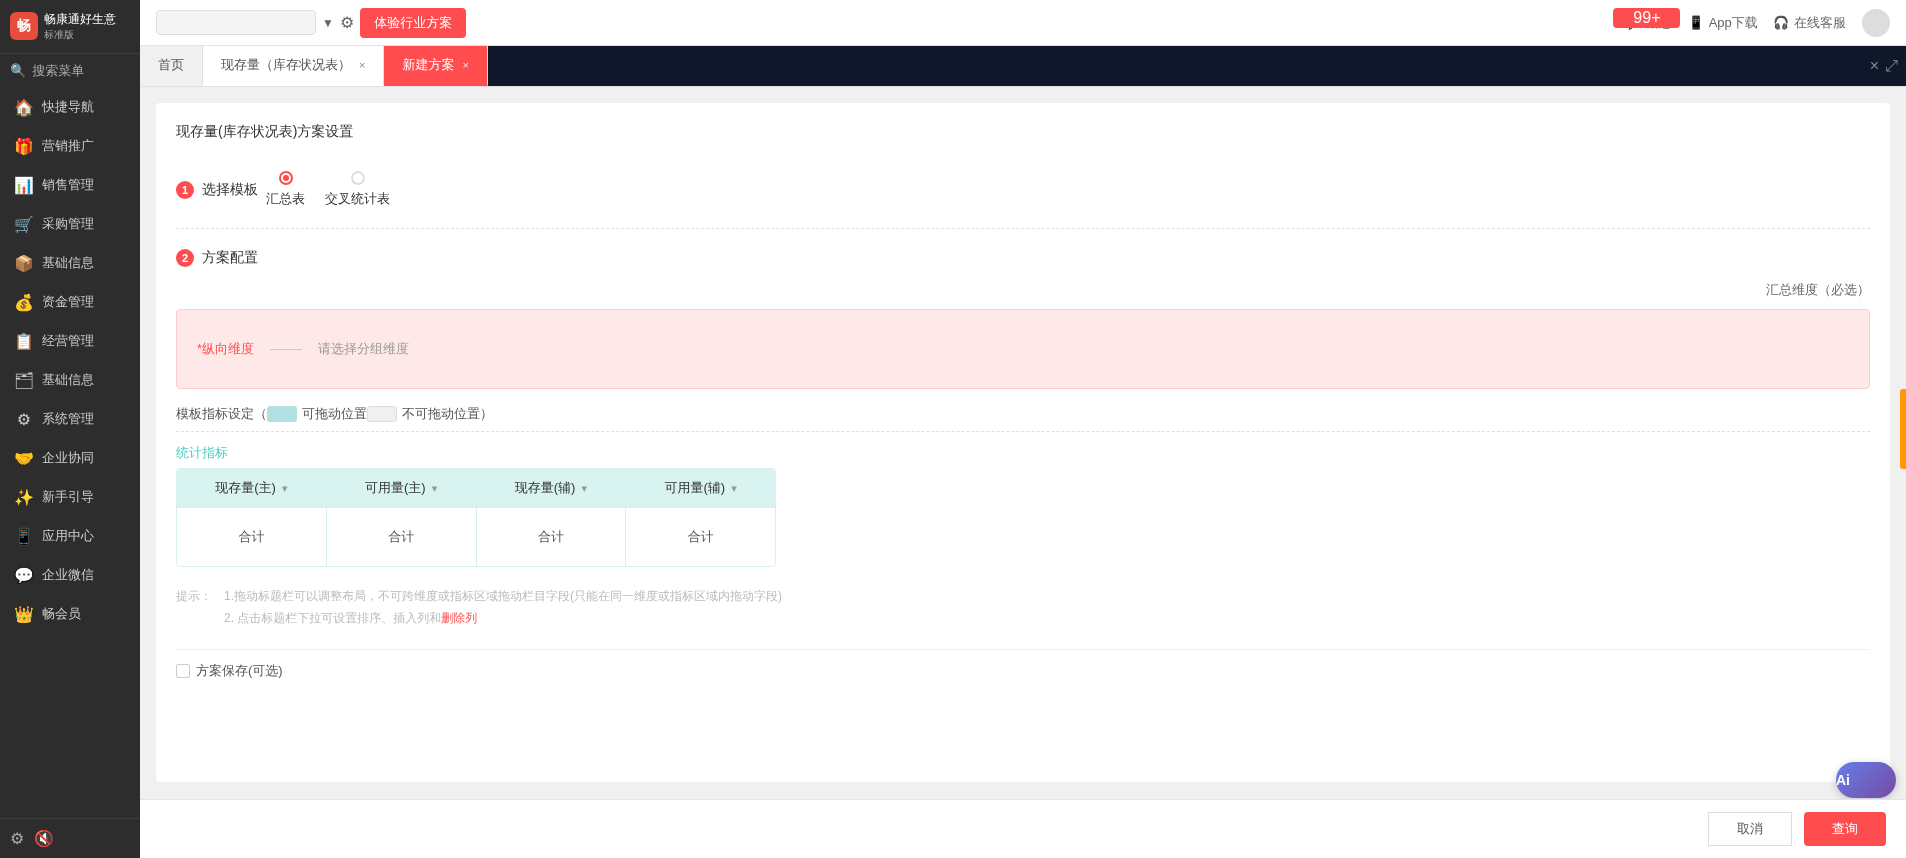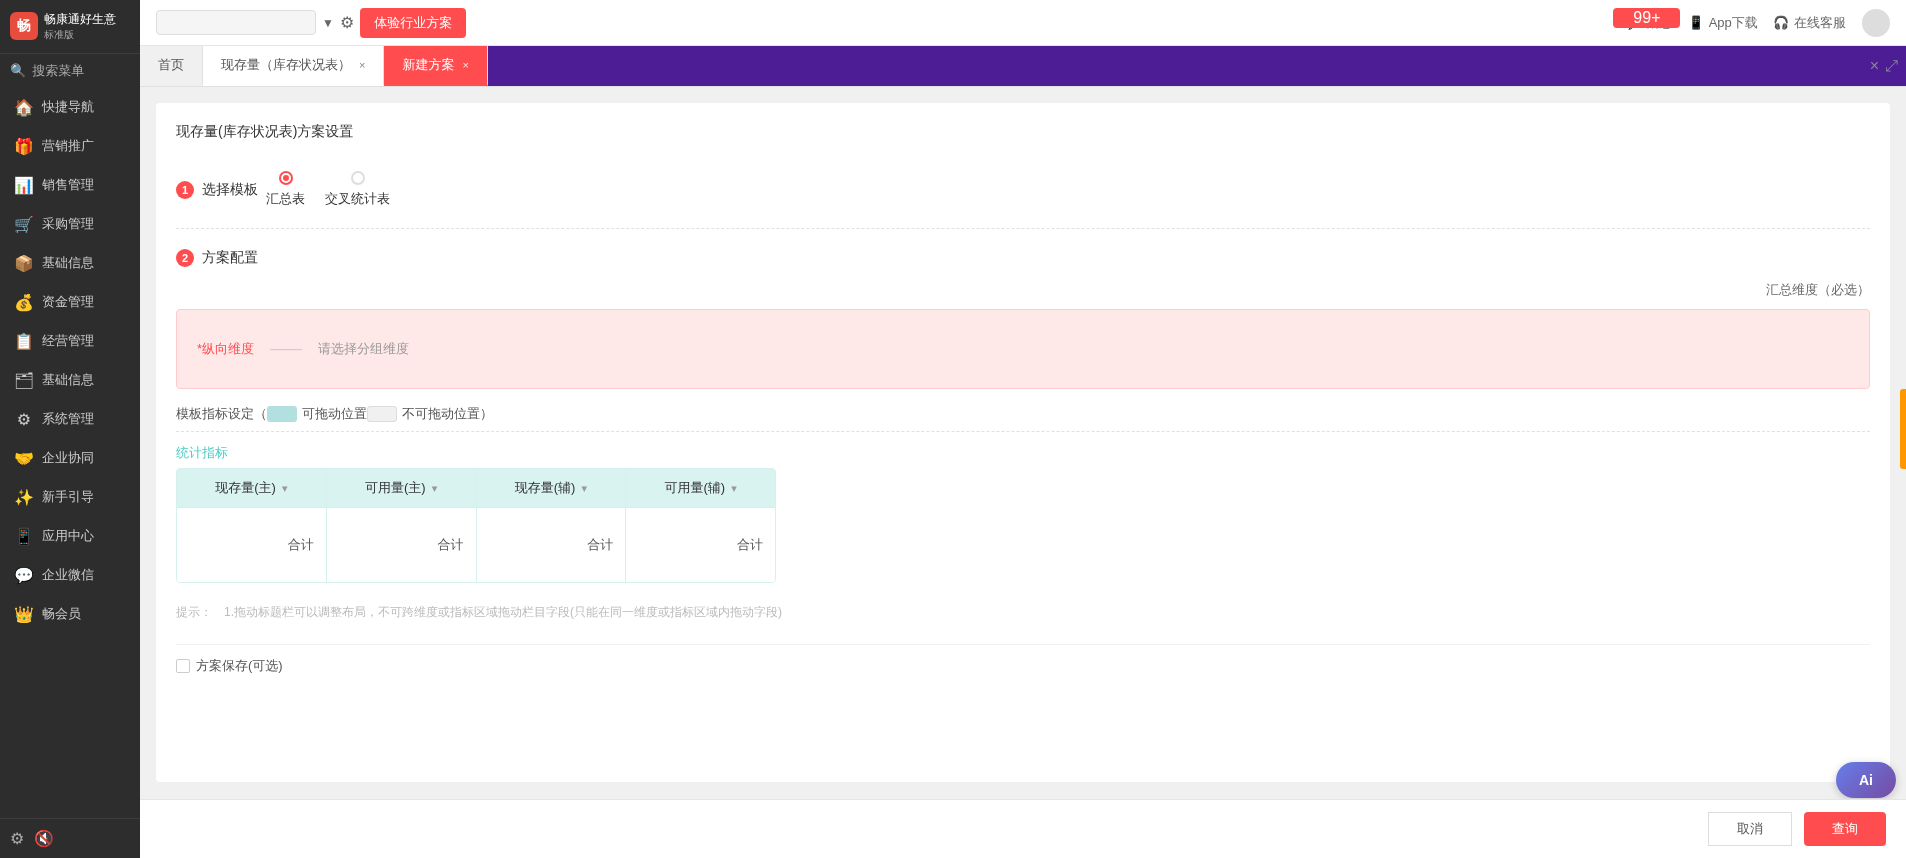--- a/index.html
+++ b/index.html
@@ -153,21 +153,21 @@
     }
     .topbar-avatar {
       width: 28px;
       height: 28px;
       background: #ddd;
       border-radius: 50%;
     }
 
     
     .tabs-bar {
-      background: #4c1d95;
+      background: #0f172a;
       display: flex;
       align-items: center;
       padding: 0 0;
       flex-shrink: 0;
       border-bottom: 1px solid #e0e0e0;
     }
     .tab-item {
       display: flex;
       align-items: center;
       gap: 6px;
@@ -384,22 +384,22 @@
       border-bottom: 1px solid #d6f0ee;
       font-size: 13px;
       color: #333;
     }
     .stats-col-header .chevron {
       color: #999;
       font-size: 11px;
       cursor: pointer;
     }
     .stats-col-body {
-      padding: 28px 12px;
-      text-align: right;
+      padding: 20px 12px;
+      text-align: center;
       background: #fff;
       color: #555;
       font-size: 13px;
     }
 
     
     .tips-section {
       margin-top: 16px;
       font-size: 12px;
       color: #bbb;
@@ -465,21 +465,21 @@
     .ai-fab {
       position: fixed;
       bottom: 60px;
       right: 10px;
       width: 60px;
       height: 36px;
       background: linear-gradient(135deg, #667eea 0%, #764ba2 100%);
       border-radius: 18px;
       display: flex;
       align-items: center;
-      justify-content: center;
+      justify-content: flex-start;
       color: #fff;
       font-size: 14px;
       font-weight: bold;
       cursor: pointer;
       box-shadow: 0 2px 8px rgba(0,0,0,0.2);
     }
 
     
     .right-indicator {
       position: fixed;
@@ -702,20 +702,21 @@
                 <span class="chevron">▾</span>
               </div>
               <div class="stats-col-body">合计</div>
             </div>
           </div>
         </div>
 
         
         <div class="tips-section">
           <div>提示：　1.拖动标题栏可以调整布局，不可跨维度或指标区域拖动栏目字段(只能在同一维度或指标区域内拖动字段)</div>
+          <div>　　　　2. 点击标题栏下拉可设置排序、插入列和<span class="tip-highlight">删除列</span></div>
         </div>
       </div>
 
       <div class="content-footer">
         <div class="save-option">
           <div class="checkbox"></div>
           <span>方案保存(可选)</span>
         </div>
       </div>
     </div>

